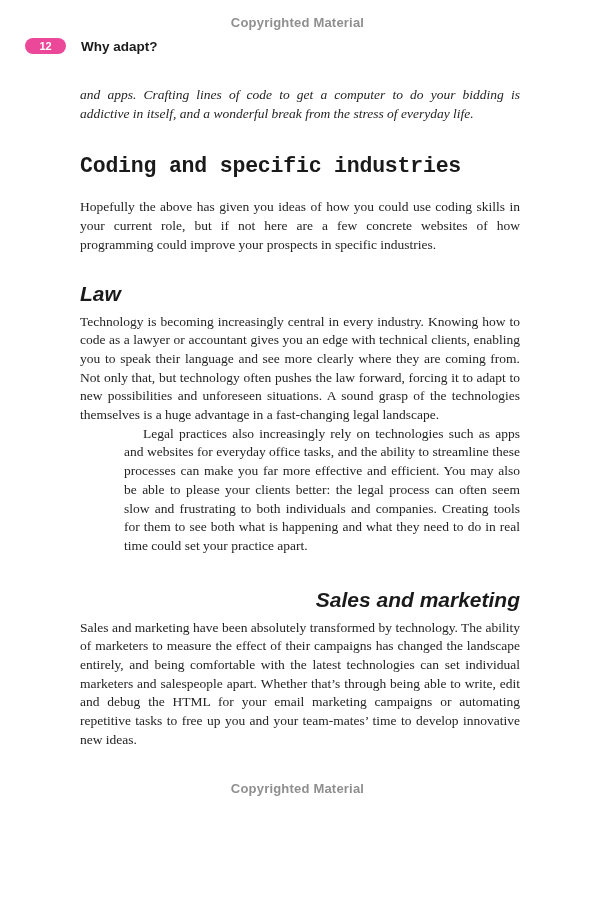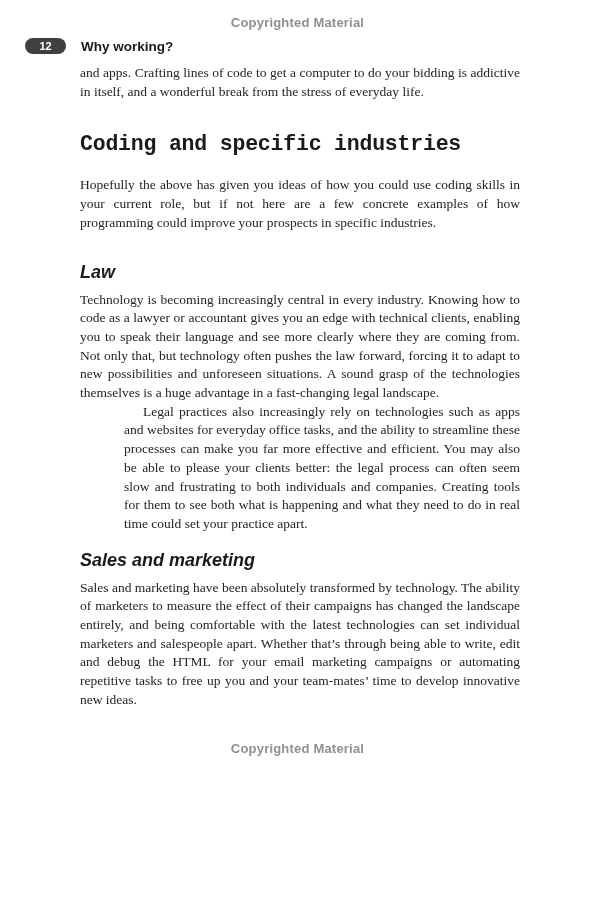--- a/index.html
+++ b/index.html
@@ -32,21 +32,21 @@
     align-items: center;
     margin-top: 8px;
     padding-left: 25px;
   }
   .page-badge {
     display: flex;
     align-items: center;
     justify-content: center;
     width: 41px;
     height: 16px;
-    background: #404040;
+    background: #ec4899;
     border-radius: 8px;
     color: #ffffff;
     font-family: "Liberation Sans", sans-serif;
     font-weight: 700;
     font-size: 11px;
     line-height: 11px;
   }
   .running-header {
     margin-left: 15px;
     font-family: "Liberation Sans", sans-serif;
@@ -60,63 +60,63 @@
     margin-left: 80px;
     color: #242424;
   }
   .body-par {
     font-family: "Liberation Serif", serif;
     font-size: 13.5px;
     line-height: 18.7px;
     text-align: justify;
     margin: 0;
   }
-  .body-par.intro { margin-top: 10px; }
+  .body-par.intro { margin-top: 32px; font-style: italic; }
   .body-par.section-intro { margin-top: 19px; }
   .body-par.indented { text-indent: 19px; margin-left: 44px; }
 
   .section-title {
     font-family: Liberation Mono, monospace;
     font-weight: 700;
     font-size: 21.5px;
     line-height: 26px;
     letter-spacing: -0.2px;
     color: #1a1a1a;
     margin: 30px 0 0 0;
   }
   .subsection-title {
     font-family: "Liberation Sans", sans-serif;
     font-weight: 700;
     font-style: italic;
-    font-size: 18px;
+    font-size: 21px;
     line-height: 20px;
     color: #1a1a1a;
     margin: 29px 0 9px 0;
   }
-  .subsection-title.second { margin-top: 16px; }
+  .subsection-title.second { margin-top: 34px; text-align: right; }
 </style>
 </head>
 <body>
 
 <div class="page">
 
   <div class="copyright top">Copyrighted Material</div>
 
   <div class="header-row">
     <div class="page-badge">12</div>
-    <div class="running-header">Why working?</div>
+    <div class="running-header">Why adapt?</div>
   </div>
 
   <div class="content">
 
     <p class="body-par intro">and apps. Crafting lines of code to get a computer to do your bidding is addictive in itself, and a wonderful break from the stress of everyday life.</p>
 
     <h1 class="section-title">Coding and specific industries</h1>
 
-    <p class="body-par section-intro">Hopefully the above has given you ideas of how you could use coding skills in your current role, but if not here are a few concrete examples of how programming could improve your prospects in specific industries.</p>
+    <p class="body-par section-intro">Hopefully the above has given you ideas of how you could use coding skills in your current role, but if not here are a few concrete websites of how programming could improve your prospects in specific industries.</p>
 
     <h2 class="subsection-title">Law</h2>
 
     <p class="body-par">Technology is becoming increasingly central in every industry. Knowing how to code as a lawyer or accountant gives you an edge with technical clients, enabling you to speak their language and see more clearly where they are coming from. Not only that, but technology often pushes the law forward, forcing it to adapt to new possibilities and unforeseen situations. A sound grasp of the technologies themselves is a huge advantage in a fast-changing legal landscape.</p>
 
     <p class="body-par indented">Legal practices also increasingly rely on technologies such as apps and websites for everyday office tasks, and the ability to streamline these processes can make you far more effective and efficient. You may also be able to please your clients better: the legal process can often seem slow and frustrating to both individuals and companies. Creating tools for them to see both what is happening and what they need to do in real time could set your practice apart.</p>
 
     <h2 class="subsection-title second">Sales and marketing</h2>
 
     <p class="body-par">Sales and marketing have been absolutely transformed by technology. The ability of marketers to measure the effect of their campaigns has changed the landscape entirely, and being comfortable with the latest technologies can set individual marketers and salespeople apart. Whether that’s through being able to write, edit and debug the HTML for your email marketing campaigns or automating repetitive tasks to free up you and your team-mates’ time to develop innovative new ideas.</p>

